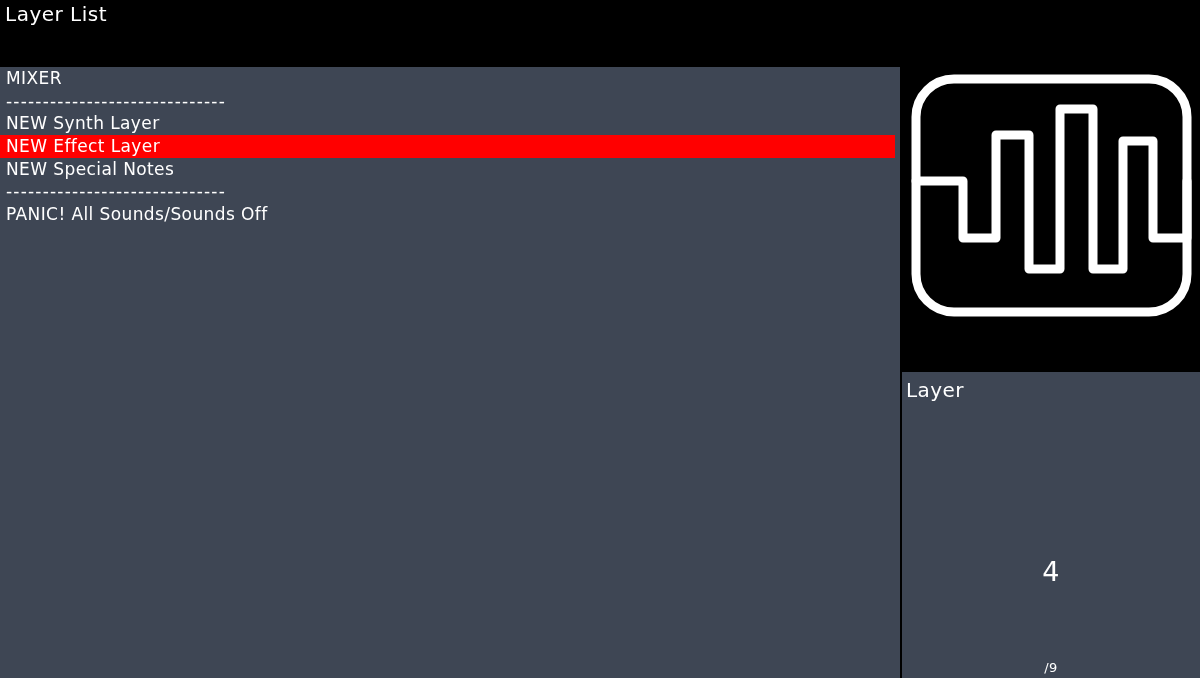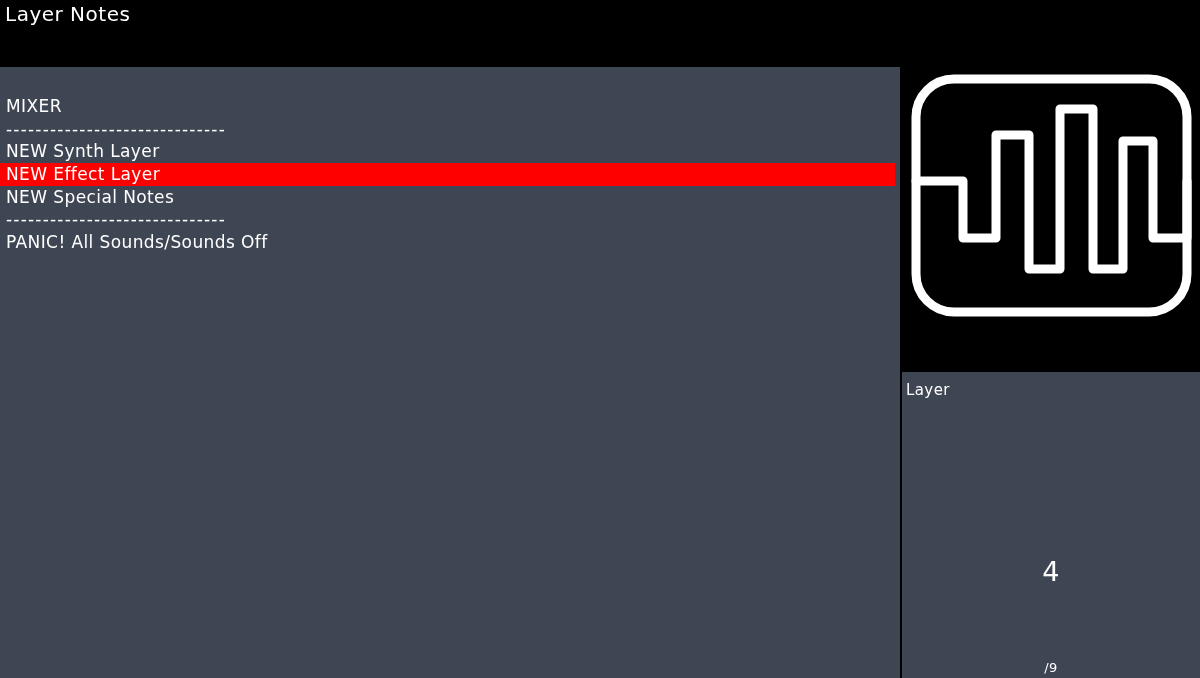--- a/index.html
+++ b/index.html
@@ -40,21 +40,20 @@
   #list-panel {
     position: absolute;
     left: 0; top: 67px;
     width: 900px; height: 611px;
     background: #3e4654;
   }
   .menu-list {
     position: absolute;
     left: 0; top: 0;
     width: 900px;
-    margin-top: 28px;
   }
   .menu-row {
     position: relative;
     height: 22.7px;
     width: 895px;
     display: block;
     box-sizing: border-box;
   }
   .menu-row .label {
     position: absolute;
@@ -93,21 +92,21 @@
   #right-bottom {
     position: absolute;
     left: 902px; top: 372px;
     width: 298px; height: 306px;
     background: #3e4654;
   }
   #layer-label {
     position: absolute;
     left: 4px; top: 7px;
     color: #ffffff;
-    font-size: 15px;
+    font-size: 20px;
     line-height: 22px;
     letter-spacing: 0.4px;
     white-space: nowrap;
   }
   #layer-value {
     position: absolute;
     left: 0; top: 184px;
     width: 298px;
     text-align: center;
     color: #ffffff;
@@ -123,21 +122,21 @@
     color: #ffffff;
     font-size: 13px;
     line-height: 16px;
     letter-spacing: 0.5px;
   }
 </style>
 </head>
 <body>
 
 <div id="titlebar">
-  <div id="page-title">Layer Notes</div>
+  <div id="page-title">Layer List</div>
 </div>
 
 <div id="list-panel">
   <div class="menu-list">
 
     <div class="menu-row">
       <span class="label">MIXER</span>
     </div>
 
     <div class="menu-row rule">

